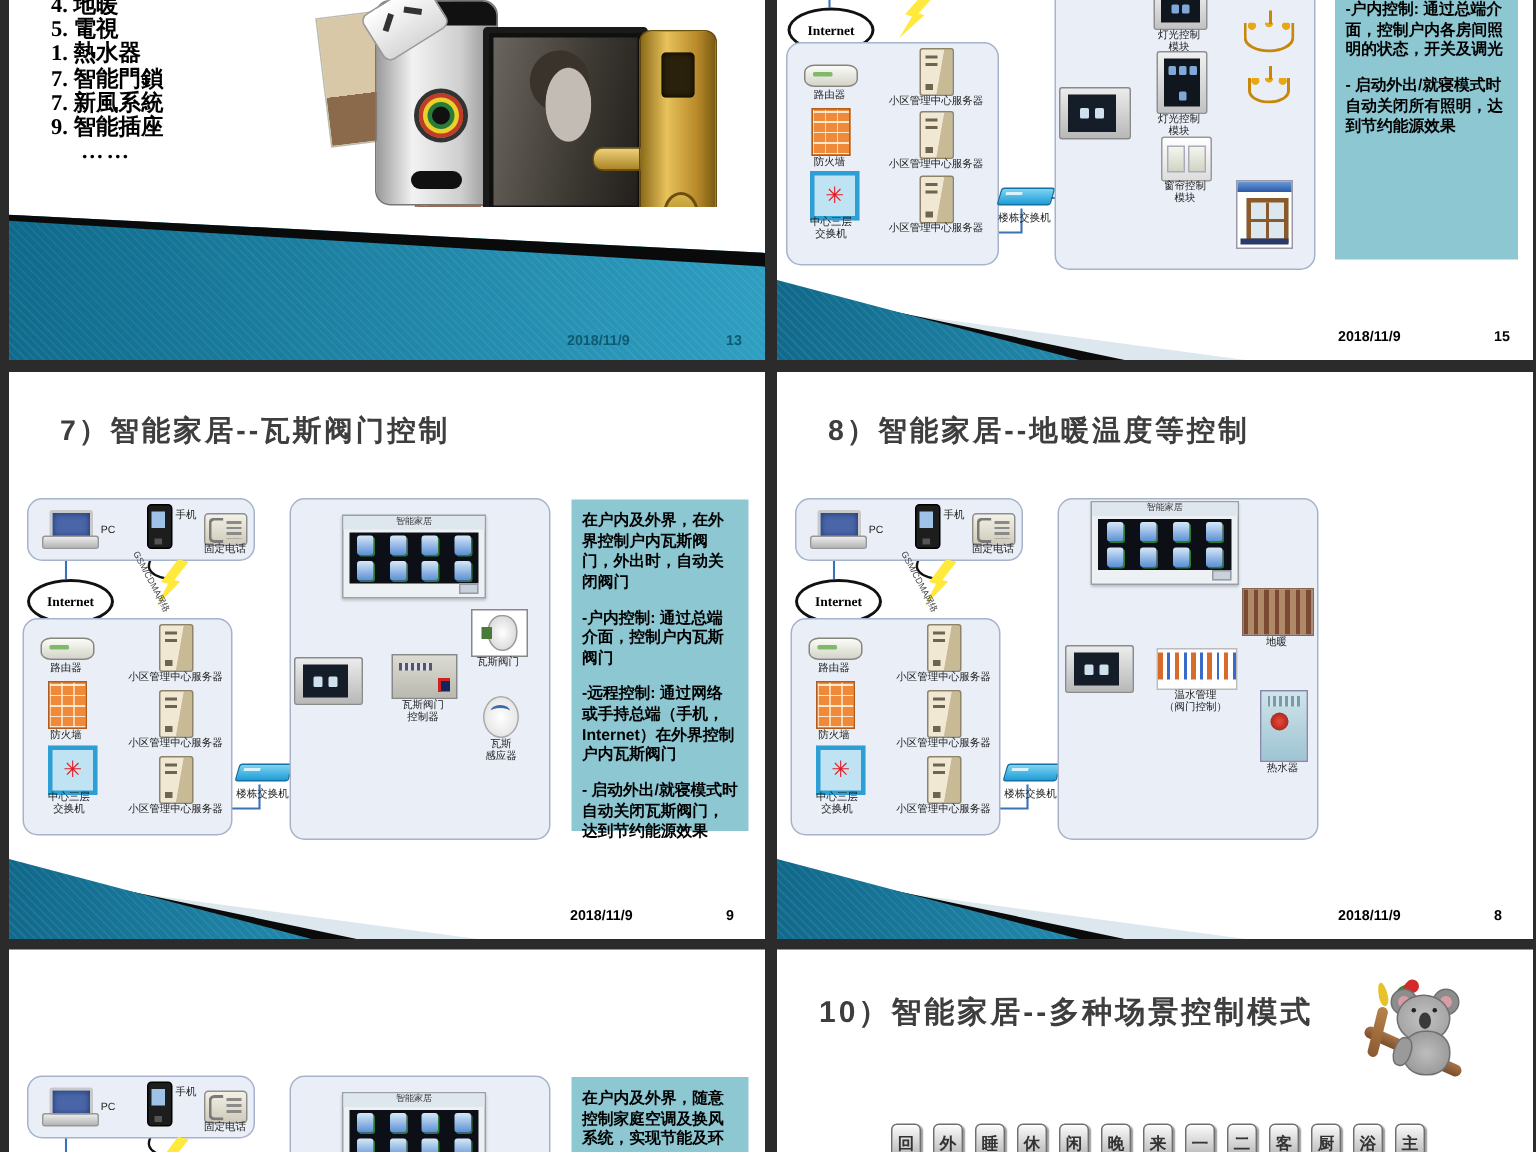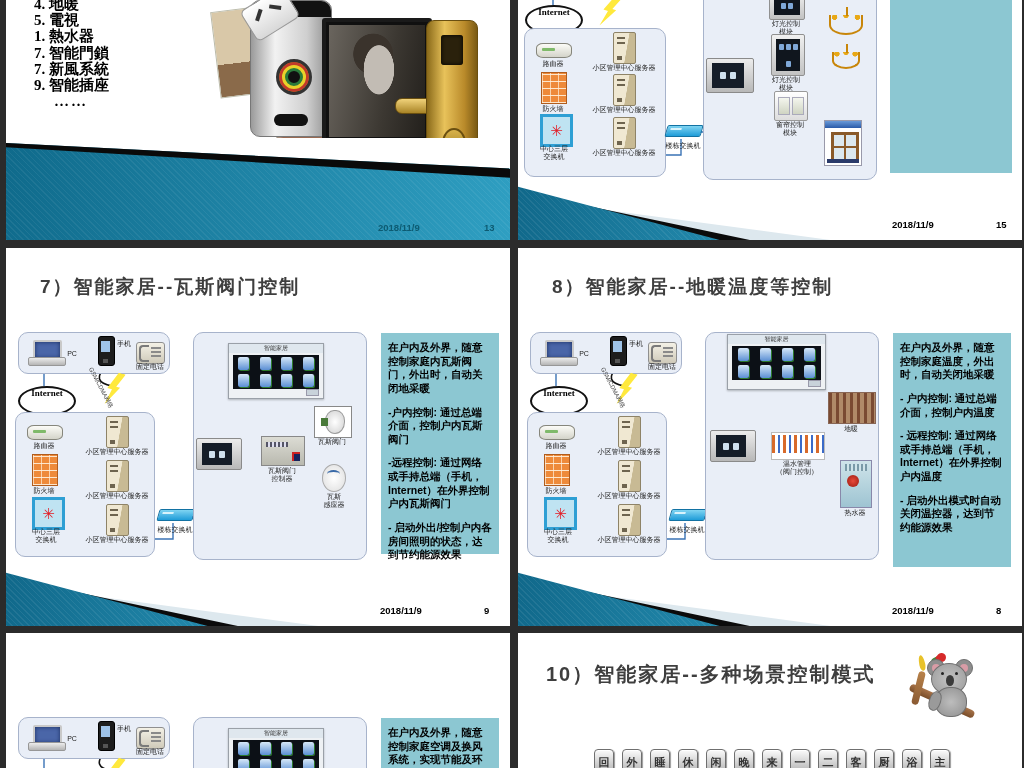--- a/index.html
+++ b/index.html
@@ -17,21 +17,21 @@
   
   .wedge{position:absolute;left:0;bottom:0;width:100%;height:58px;}
   .wedge .pale{position:absolute;inset:0;background:#dde8ee;clip-path:polygon(0 28%,62% 100%,0 100%);}
   .wedge .blk{position:absolute;inset:0;background:#0b0b0b;clip-path:polygon(0 16%,46% 100%,0 100%);}
   .wedge .teal{position:absolute;inset:0;clip-path:polygon(0 8%,40% 100%,0 100%);
     background:linear-gradient(100deg,#10688a,#2fa0c4 70%);}
   .wedge .teal:after{content:"";position:absolute;inset:0;
     background:repeating-linear-gradient(45deg,rgba(255,255,255,.07) 0 1px,transparent 1px 4px);}
   
   .cloud{position:absolute;width:54px;height:26px;background:#fff;border:2px solid #111;border-radius:50%;
-    display:flex;justify-content:center;font-weight:bold;font-size:9px;font-family:"Liberation Serif",serif;}
+    display:flex;align-items:center;justify-content:center;font-weight:bold;font-size:9px;font-family:"Liberation Serif",serif;}
   .laptop{position:absolute;width:36px;height:26px;}
   .laptop:before{content:"";position:absolute;left:5px;top:0;width:25px;height:16px;background:#4a66a8;border:2px solid #c9c9c9;border-radius:2px;box-shadow:inset 0 0 4px #1b2e60;}
   .laptop:after{content:"";position:absolute;left:0;bottom:0;width:36px;height:7px;background:linear-gradient(#ececec,#b5b5b5);border:1px solid #979797;border-radius:2px;}
   .mobile{position:absolute;width:15px;height:28px;background:#1d1d1d;border-radius:3px;border:1px solid #000;}
   .mobile:before{content:"";position:absolute;left:2px;top:4px;width:9px;height:11px;background:#9fc3e8;}
   .mobile:after{content:"";position:absolute;left:4px;bottom:2px;width:5px;height:4px;background:#555;}
   .phone{position:absolute;width:27px;height:20px;background:linear-gradient(#f4f1e6,#cfcaba);border:1px solid #8f8f8f;border-radius:3px;}
   .phone:before{content:"";position:absolute;right:3px;top:4px;width:10px;height:12px;background:repeating-linear-gradient(#8a8a8a 0 2px,transparent 2px 4px);}
   .phone:after{content:"";position:absolute;left:2px;top:2px;width:8px;height:13px;border:2px solid #7a7a7a;border-right:none;border-radius:4px 0 0 4px;}
   .router{position:absolute;width:34px;height:13px;background:linear-gradient(#fcfcf7,#d4d4ca);border:1px solid #86867c;border-radius:7px/5px;}
@@ -262,20 +262,22 @@
   <div class="lbl" style="left:246px;top:259px;width:52px;">窗帘控制
 模块</div>
   <div class="chand" style="left:311px;top:153px;width:30px;height:18px;"></div>
   <div class="chand" style="left:314px;top:190px;width:24px;height:15px;"></div>
   <div class="winapp" style="left:306px;top:258px;width:36px;height:44px;">
     <div class="bar"></div>
     <div class="wf"></div>
     <div class="base"></div>
   </div>
   <div class="sidebar" style="left:372px;top:130px;width:122px;height:181px;">
+      <p>-户内控制: 通过总端介面，控制户内各房间照明的状态，开关及调光</p>
+      <p>- 启动外出/就寝模式时自动关闭所有照明，达到节约能源效果</p>
     </div>
   <div class="wedge">
       <div class="pale"></div>
       <div class="blk"></div>
       <div class="teal"></div>
     </div>
   <div class="date" style="left:374px;top:357px;">2018/11/9</div>
   <div class="pagenum" style="left:478px;top:357px;">15</div>
 </div>
 
@@ -359,24 +361,24 @@
   <div class="lbl" style="left:252px;top:219px;width:48px;">瓦斯阀门
 控制器</div>
   <div class="devbox" style="left:308px;top:158px;width:36px;height:30px;">
     <div class="gasvalve" style="left:10px;top:3px;"></div>
   </div>
   <div class="lbl" style="left:304px;top:190px;width:44px;">瓦斯阀门</div>
   <div class="sensor" style="left:316px;top:216px;"></div>
   <div class="lbl" style="left:306px;top:245px;width:44px;">瓦斯
 感应器</div>
   <div class="sidebar" style="left:375px;top:85px;width:118px;height:221px;">
-      <p>在户内及外界，随意控制家庭内瓦斯阀门，外出时，自动关闭地采暖</p>
+      <p>在户内及外界，在外界控制户内瓦斯阀门，外出时，自动关闭阀门</p>
       <p>-户内控制: 通过总端介面，控制户内瓦斯阀门</p>
       <p>-远程控制: 通过网络或手持总端（手机，Internet）在外界控制户内瓦斯阀门</p>
-      <p>- 启动外出/控制户内各房间照明的状态，达到节约能源效果</p>
+      <p>- 启动外出/就寝模式时自动关闭瓦斯阀门，达到节约能源效果</p>
     </div>
   <div class="wedge">
       <div class="pale"></div>
       <div class="blk"></div>
       <div class="teal"></div>
     </div>
   <div class="date" style="left:374px;top:357px;">2018/11/9</div>
   <div class="pagenum" style="left:478px;top:357px;">9</div>
 </div>
 
@@ -455,26 +457,20 @@
         <i></i>
       </div>
   </div>
   <div class="manifold" style="left:253px;top:184px;width:52px;height:26px;"></div>
   <div class="lbl" style="left:247px;top:212px;width:64px;">温水管理
 （阀门控制）</div>
   <div class="coil" style="left:310px;top:144px;width:46px;height:30px;"></div>
   <div class="lbl" style="left:318px;top:177px;width:30px;">地暖</div>
   <div class="wheater" style="left:322px;top:212px;width:30px;height:46px;"></div>
   <div class="lbl" style="left:318px;top:261px;width:38px;">热水器</div>
-  <div class="sidebar" style="left:375px;top:85px;width:118px;height:234px;">
-      <p>在户内及外界，随意控制家庭温度，外出时，自动关闭地采暖</p>
-      <p>- 户内控制: 通过总端介面，控制户内温度</p>
-      <p>- 远程控制: 通过网络或手持总端（手机，Internet）在外界控制户内温度</p>
-      <p>- 启动外出模式时自动关闭温控器，达到节约能源效果</p>
-    </div>
   <div class="wedge">
       <div class="pale"></div>
       <div class="blk"></div>
       <div class="teal"></div>
     </div>
   <div class="date" style="left:374px;top:357px;">2018/11/9</div>
   <div class="pagenum" style="left:478px;top:357px;">8</div>
 </div>
 
 <div class="slide" id="s17" style="left:6px;top:633px;">

